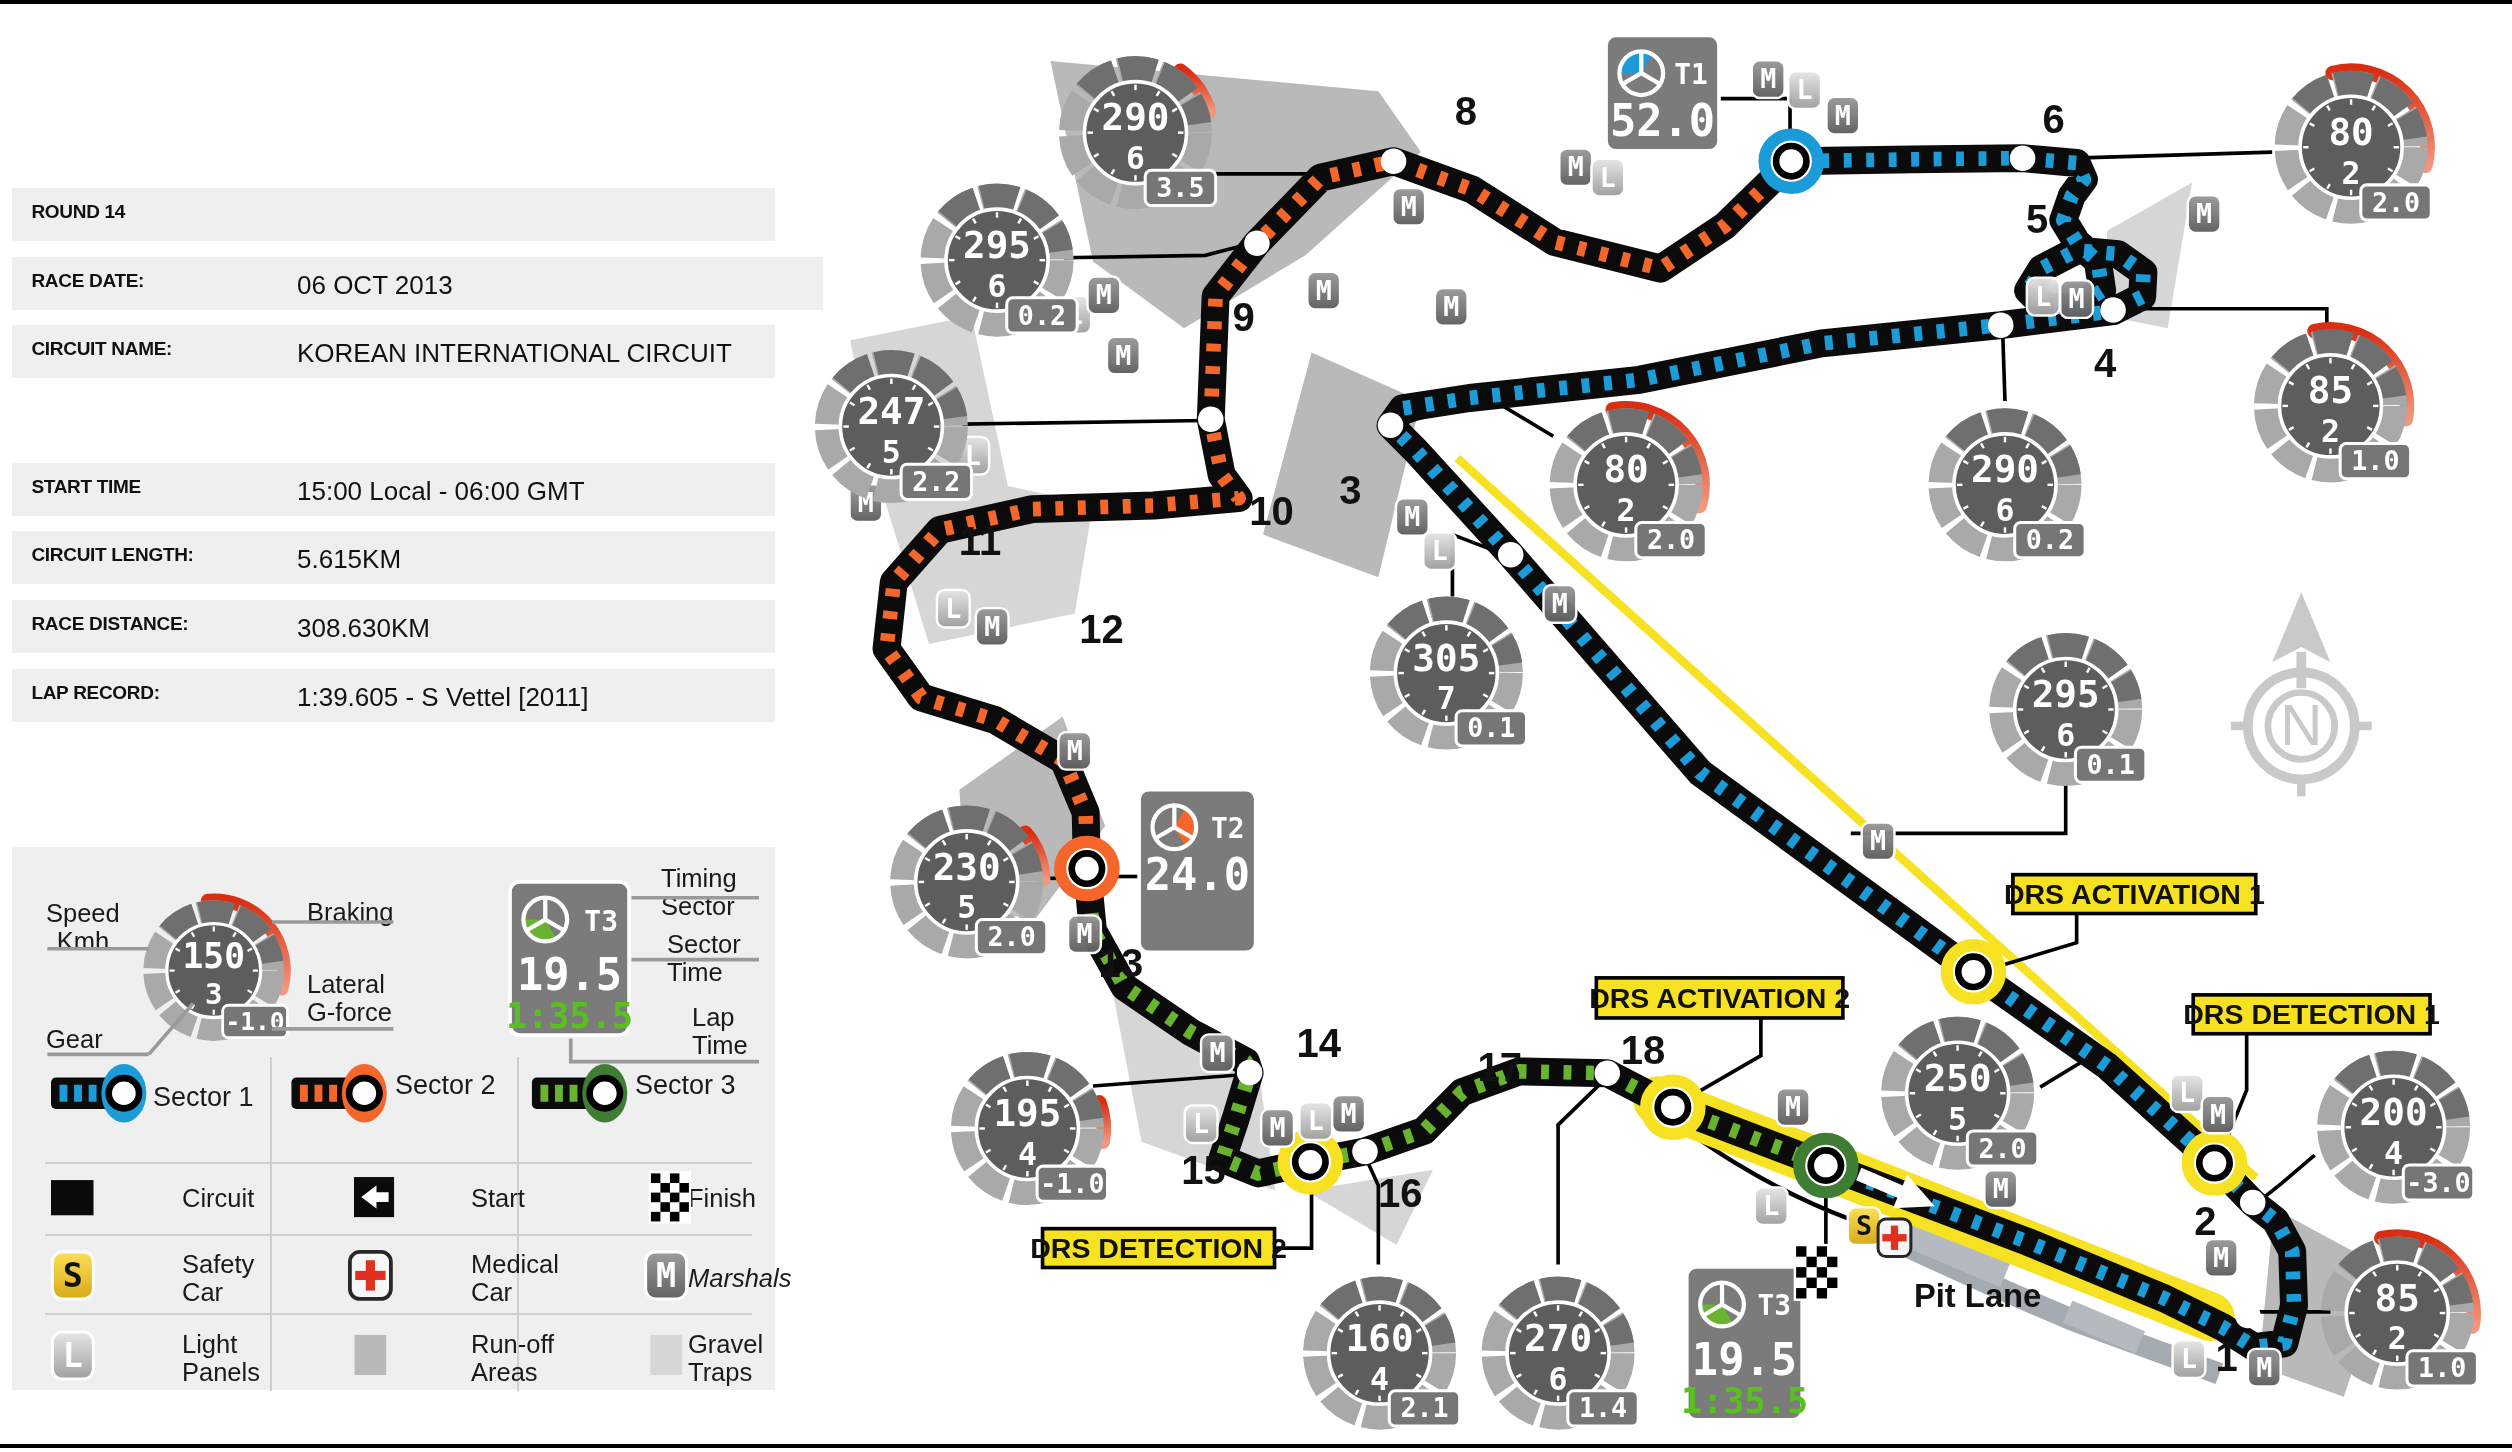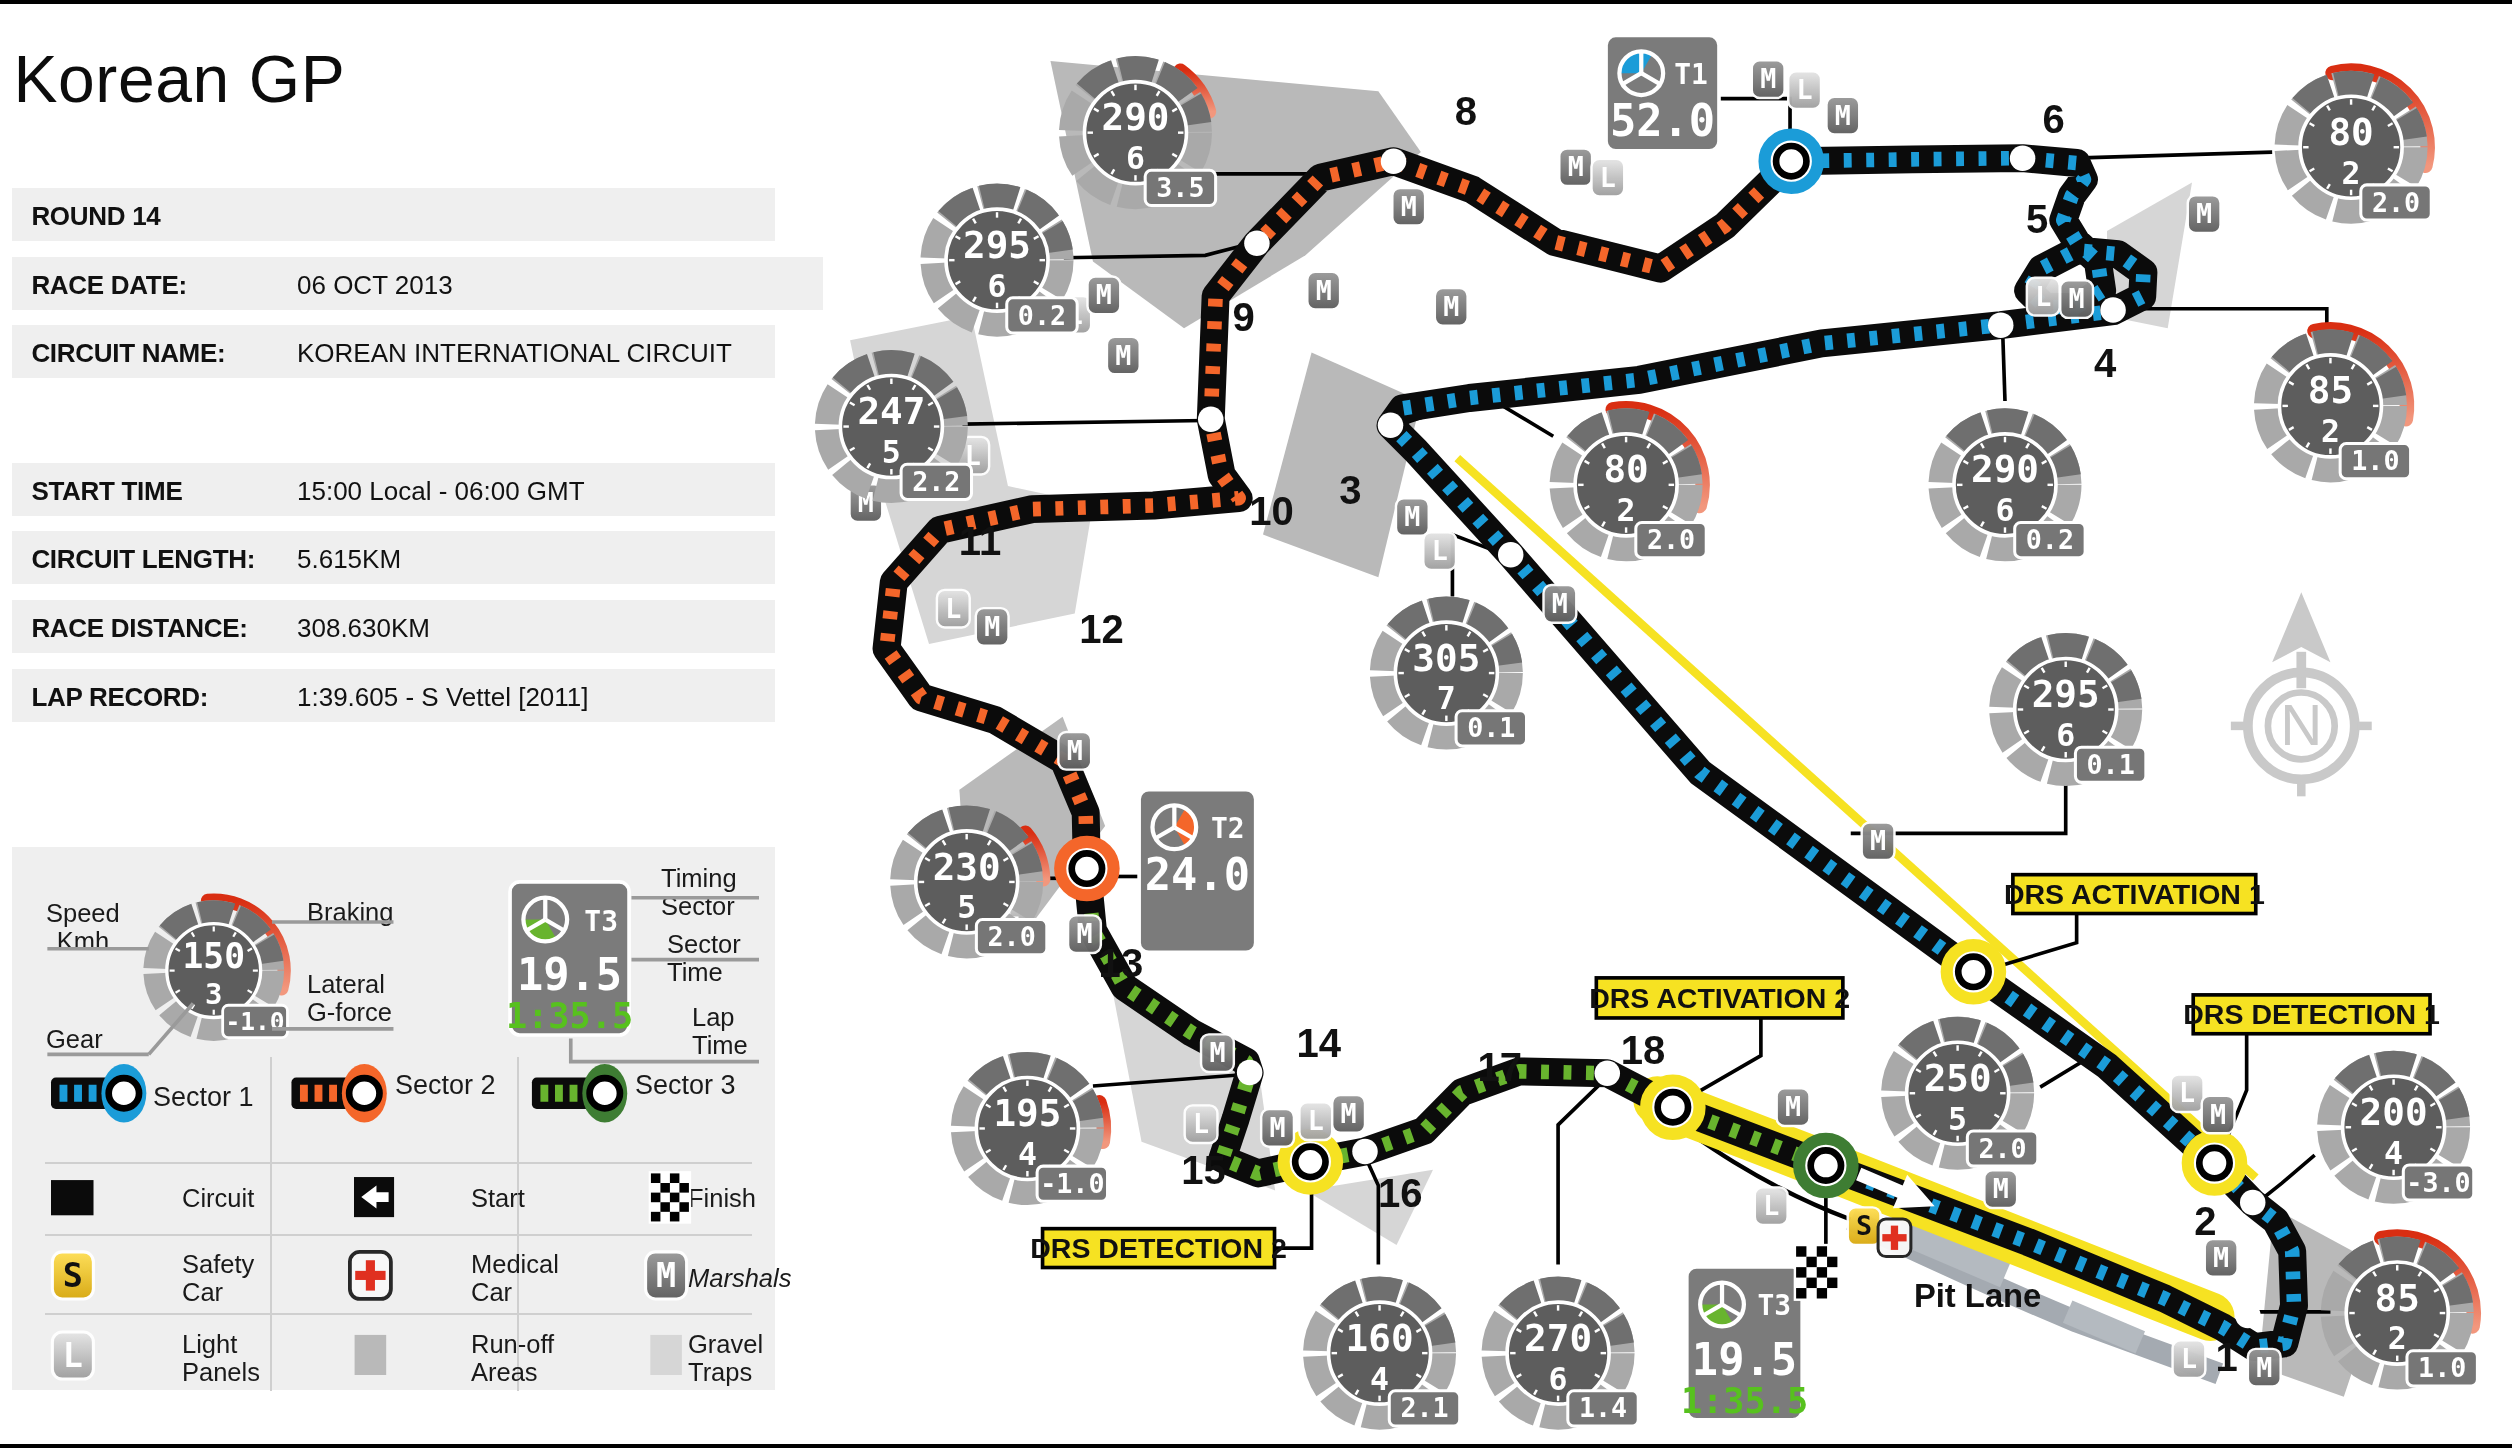--- a/index.html
+++ b/index.html
@@ -3,21 +3,21 @@
 <meta charset="utf-8">
 <style>
   html,body{margin:0;padding:0;background:#fff;}
   #page{position:relative;width:2512px;height:1453px;background:#ffffff;overflow:hidden;
         font-family:"Liberation Sans",sans-serif;color:#111;}
   .rule{position:absolute;left:0;width:2512px;height:4.3px;background:#000;}
   #top-rule{top:0;} #bottom-rule{top:1444px;}
   #title{position:absolute;left:13.4px;top:41px;font-size:66px;font-weight:400;letter-spacing:0.6px;color:#0c0c0c;}
   
   .row{position:absolute;left:12px;width:763px;height:53px;background:#efefef;}
-  .row .lab{position:absolute;left:19.4px;top:13.4px;font-size:26px;font-weight:bold;letter-spacing:-0.3px;}
+  .row .lab{position:absolute;left:19.4px;top:13.4px;font-size:19px;font-weight:bold;letter-spacing:-0.3px;}
   .row .val{position:absolute;left:285px;top:13.4px;font-size:26px;font-weight:400;}
   
   #legend{position:absolute;left:12px;top:847px;width:763px;height:543px;background:#efefef;}
   .lg-text{position:absolute;font-size:25.5px;color:#1a1a1a;line-height:1.1;}
   .lg-right{text-align:left;}
   .hdiv{position:absolute;background:#cfcfcf;height:1.8px;}
   .vdiv{position:absolute;background:#cfcfcf;width:1.8px;}
   .sec-label{position:absolute;font-size:27px;color:#1a1a1a;}
   #gfx{position:absolute;left:0;top:0;pointer-events:none;}
   .lcd{font-family:"DejaVu Sans Mono",monospace;font-weight:bold;fill:#fff;text-anchor:middle;}
@@ -25,21 +25,20 @@
   .drs-text{font-family:"Liberation Sans",sans-serif;font-weight:bold;font-size:47px;fill:#111;text-anchor:middle;}
   .maplabel{font-family:"Liberation Sans",sans-serif;font-weight:bold;font-size:54px;fill:#111;}
 </style>
 </head>
 <body>
 
 <div id="page">
   <div class="rule" id="top-rule"></div>
   <div class="rule" id="bottom-rule"></div>
 
-  <div id="title">Korean GP</div>
 
   <div class="row" style="top: 188px;">
       <span class="lab">ROUND 14</span>
       <span class="val"></span>
     </div>
     <div class="row" style="top: 257px; padding-left: 48px;">
       <span class="lab">RACE DATE:</span>
       <span class="val">06 OCT 2013</span>
     </div>
     <div class="row" style="top: 325px;">

